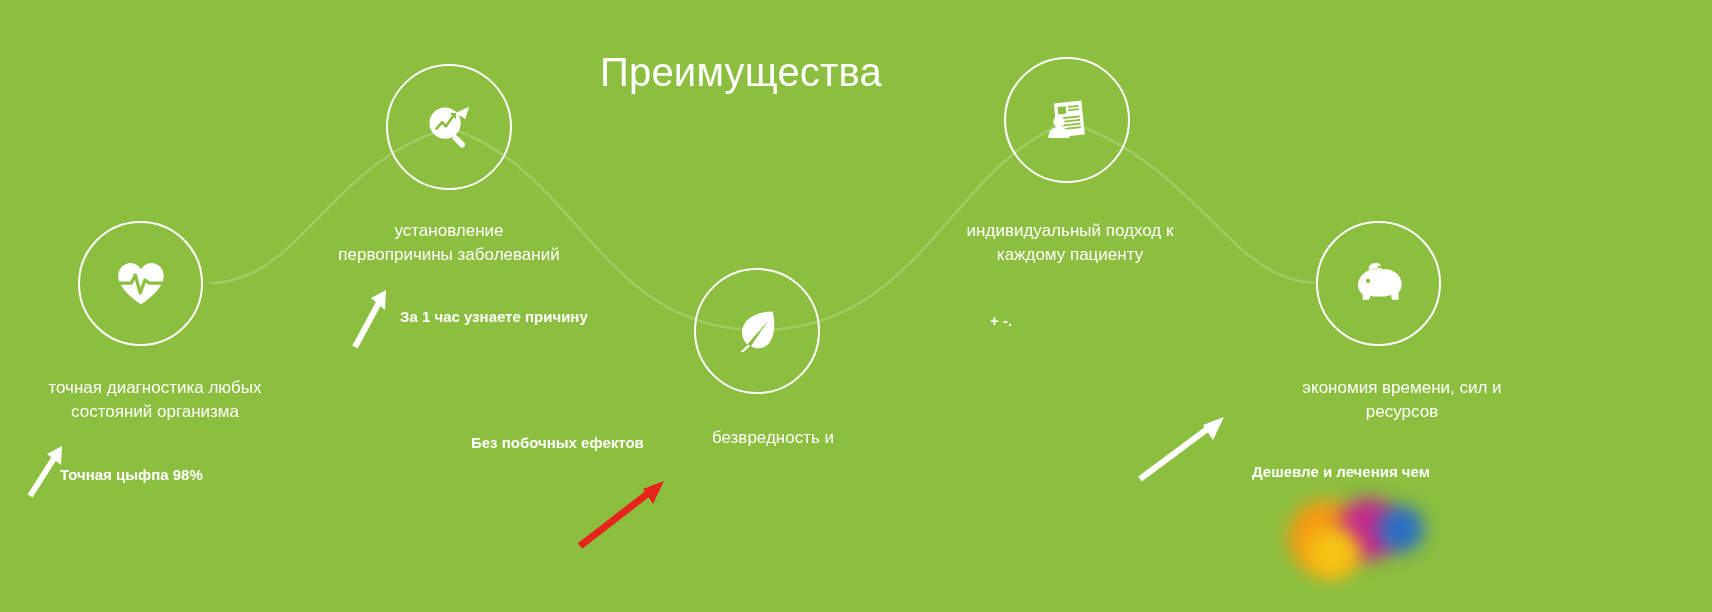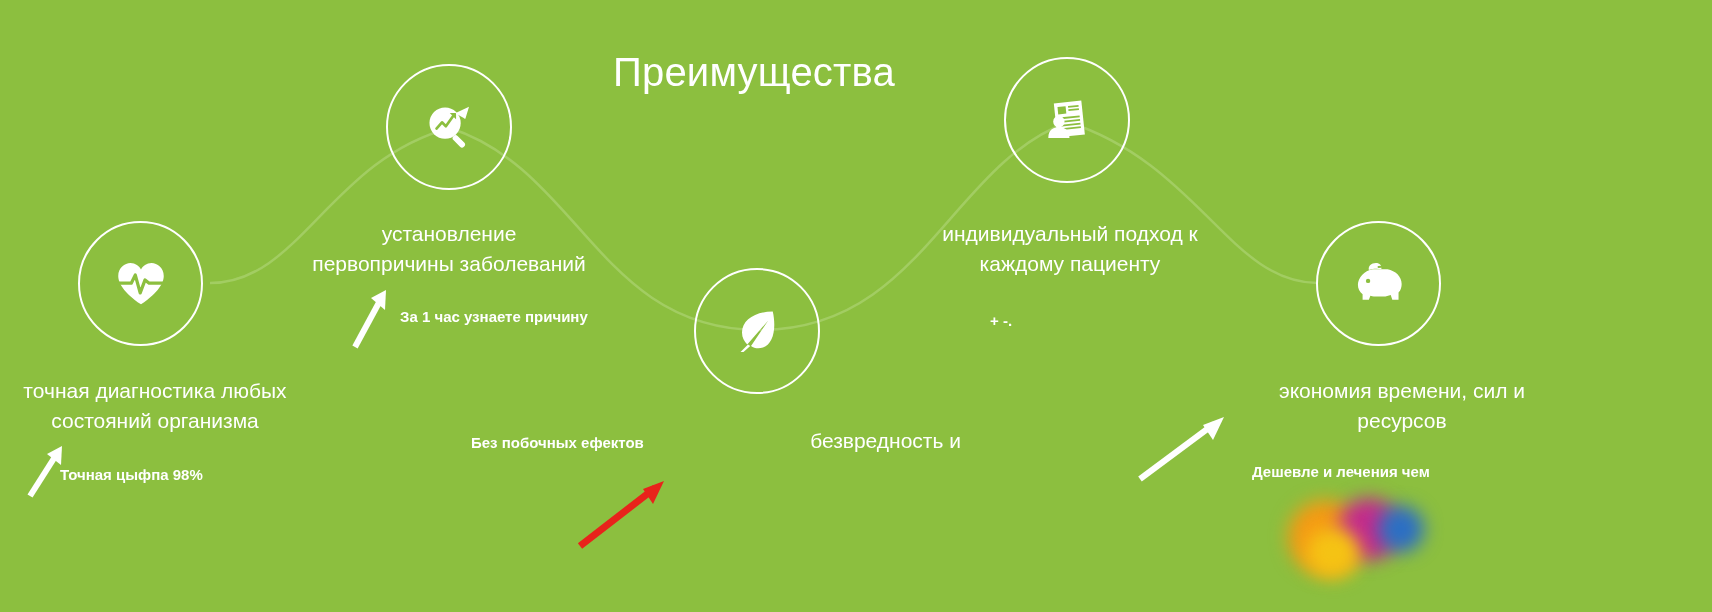--- a/index.html
+++ b/index.html
@@ -39,21 +39,21 @@
     font-weight:400;
     letter-spacing:0.2px;
     white-space:nowrap;
     line-height:1.1;
   }
 
   
   .caption {
     position:absolute;
     color:#ffffff;
-    font-size:21px;
+    font-size:17px;
     font-weight:400;
     line-height:1.42;
     text-align:center;
   }
 
   
   .note {
     position:absolute;
     color:#ffffff;
     font-size:15px;
@@ -136,33 +136,33 @@
     <span>
       <svg width="50" height="50" viewBox="0 0 64 64">
         <path fill="#ffffff" d="M24 13 C 13 15, 5 24, 5 33 C 5 38, 7 42, 11 45 L 11 52 L 19 52 L 21 47 C 24 48, 27 48, 30 48 L 38 48 C 41 48, 44 47, 47 46 L 49 52 L 57 52 L 57 43 C 60 40, 61 36, 61 32 C 61 22, 53 15, 43 13 Z"></path>
         <circle cx="18" cy="28" r="2.8" fill="#8cbf3f"></circle>
         <path fill="#ffffff" d="M28 5 C 22 5, 18 9, 19 14 C 24 12, 31 12, 35 13 C 36 8, 33 5, 28 5 Z"></path>
         <rect x="30" y="9" width="12" height="2.6" rx="1.3" fill="#8cbf3f" transform="rotate(-6 30 9)"></rect>
       </svg>
     </span>
   </div>
 
-  <div class="page-title" style="left:613px; top:50px;">Преимущества</div>
+  <div class="page-title" style="left:600px; top:50px;">Преимущества</div>
 
   <div class="caption" style="left:-10px; top:376px; width:330px;">
     <div>точная диагностика любых</div>
     <div>состояний организма</div>
   </div>
 
   <div class="caption" style="left:294px; top:219px; width:310px;">
     <div>установление</div>
     <div>первопричины заболеваний</div>
   </div>
 
-  <div class="caption" style="left:625px; top:426px; width:336px;text-align:right;">
+  <div class="caption" style="left:605px; top:426px; width:336px;">
     <div>безвредность и</div>
   </div>
 
   <div class="caption" style="left:1242px; top:376px; width:320px;">
     <div>экономия времени, сил и</div>
     <div>ресурсов</div>
   </div>
 
   <div class="caption" style="left:920px; top:219px; width:300px;">
     <div>индивидуальный подход к</div>

